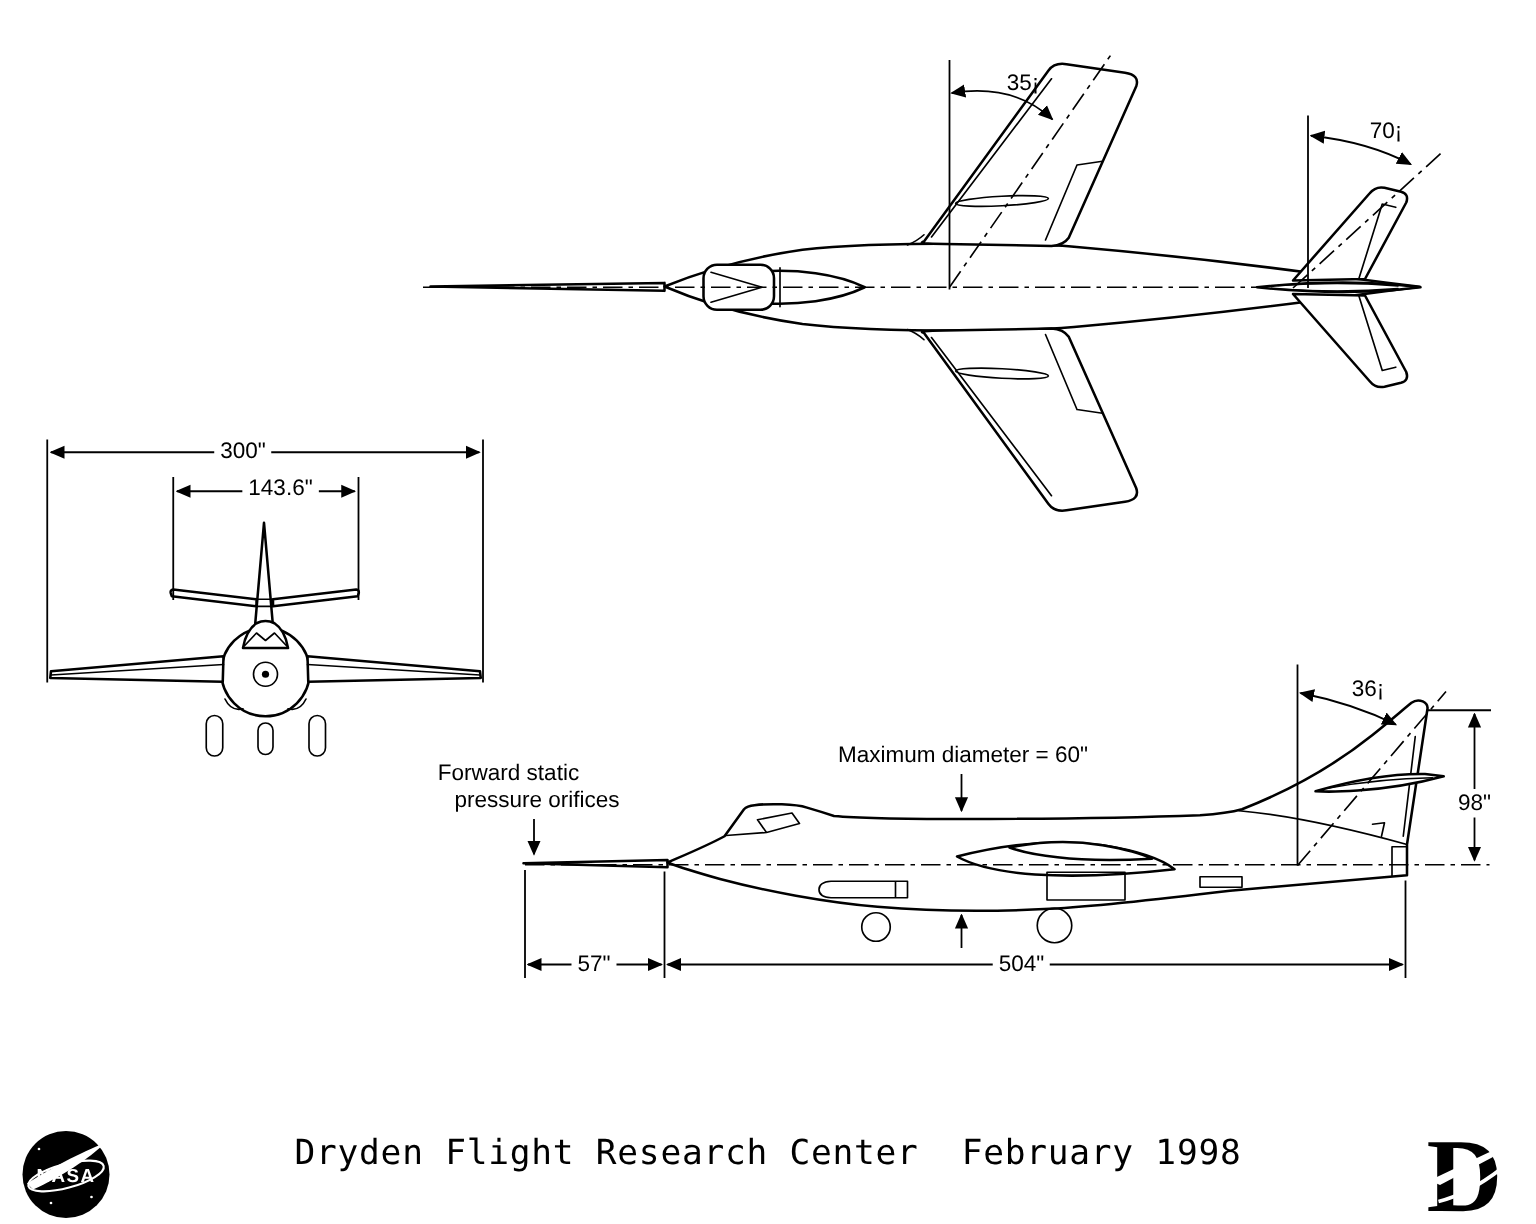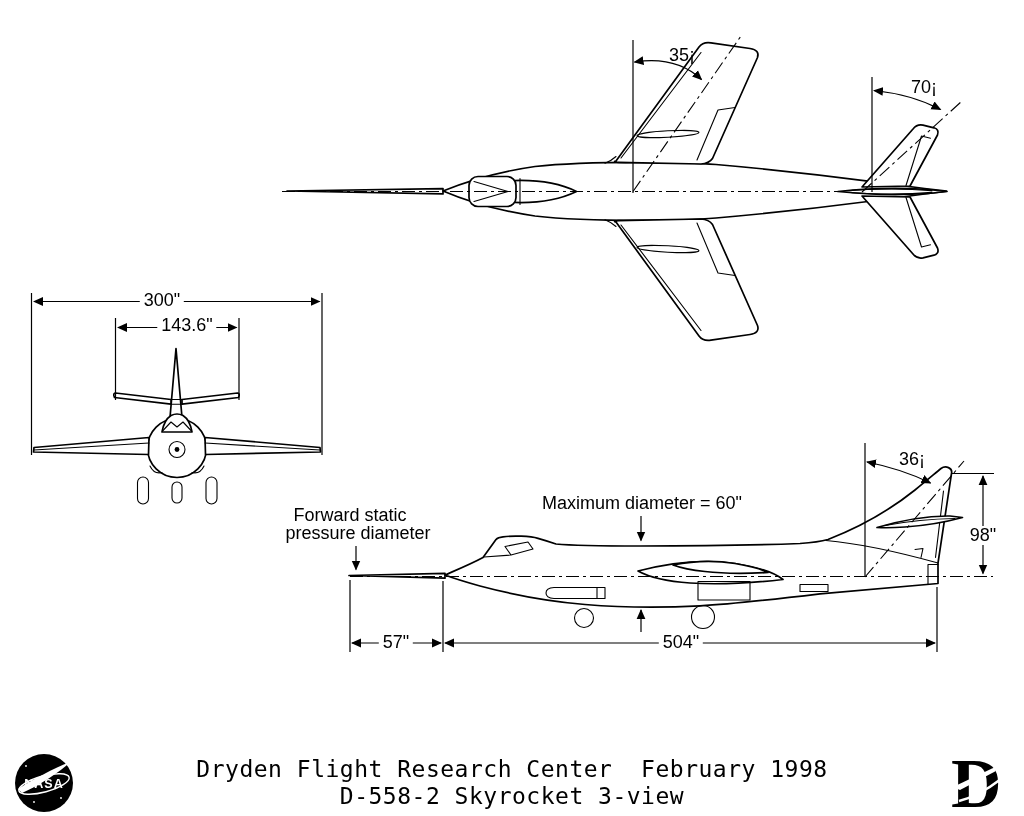--- a/index.html
+++ b/index.html
@@ -3,21 +3,21 @@
 <meta charset="utf-8">
 <style>
   html,body{margin:0;padding:0;background:#fff;}
   #page{position:relative;width:1024px;height:816px;background:#fff;overflow:hidden;
         font-family:"Liberation Sans",sans-serif;color:#000;}
   svg{position:absolute;left:0;top:0;}
   .outline{fill:#fff;stroke:#000;stroke-width:1.7;stroke-linejoin:round;stroke-linecap:round;}
   .det{fill:none;stroke:#000;stroke-width:1.1;stroke-linejoin:round;stroke-linecap:round;}
   .cl{fill:none;stroke:#000;stroke-width:1.1;stroke-dasharray:13 4 3 4;}
   .dim{fill:none;stroke:#000;stroke-width:1.2;}
-  .lbl{position:absolute;font-size:18px;line-height:19px;white-space:nowrap;transform:translateX(-50%);}
+  .lbl{position:absolute;font-size:15px;line-height:19px;white-space:nowrap;transform:translateX(-50%);}
   .bg{background:#fff;padding:0 4px;}
   .title{position:absolute;left:512px;transform:translateX(-50%);
          font-family:"DejaVu Sans Mono",monospace;font-size:23px;line-height:24px;
          letter-spacing:0.5px;white-space:pre;}
 </style>
 </head>
 <body>
 
 <div id="page">
 
@@ -177,25 +177,24 @@
     <path d="M9,55 Q29,50 51,33" stroke="#fff" stroke-width="2.5" fill="none"></path>
   </g>
 </svg>
 
   <div class="lbl" style="left:682px;top:46px">35¡</div>
   <div class="lbl" style="left:924px;top:78px">70¡</div>
 
   <div class="lbl bg" style="left:162px;top:291px">300"</div>
   <div class="lbl bg" style="left:187px;top:316px">143.6"</div>
 
-  <div class="lbl" style="left:350px;top:506px">Forward static</div>
-  <div class="lbl" style="left:358px;top:524px">pressure diameter</div>
+  <div class="lbl" style="left:339px;top:506px">Forward static</div>
+  <div class="lbl" style="left:358px;top:524px">pressure orifices</div>
   <div class="lbl" style="left:642px;top:494px">Maximum diameter = 60"</div>
 
   <div class="lbl" style="left:912px;top:450px">36¡</div>
   <div class="lbl bg" style="left:983px;top:526px">98"</div>
   <div class="lbl bg" style="left:396px;top:633px">57"</div>
   <div class="lbl bg" style="left:681px;top:633px">504"</div>
 
   <div class="title" style="top:757px">Dryden Flight Research Center  February 1998</div>
-  <div class="title" style="top:784px">D-558-2 Skyrocket 3-view</div>
 
 </div>
 
 </body></html>

